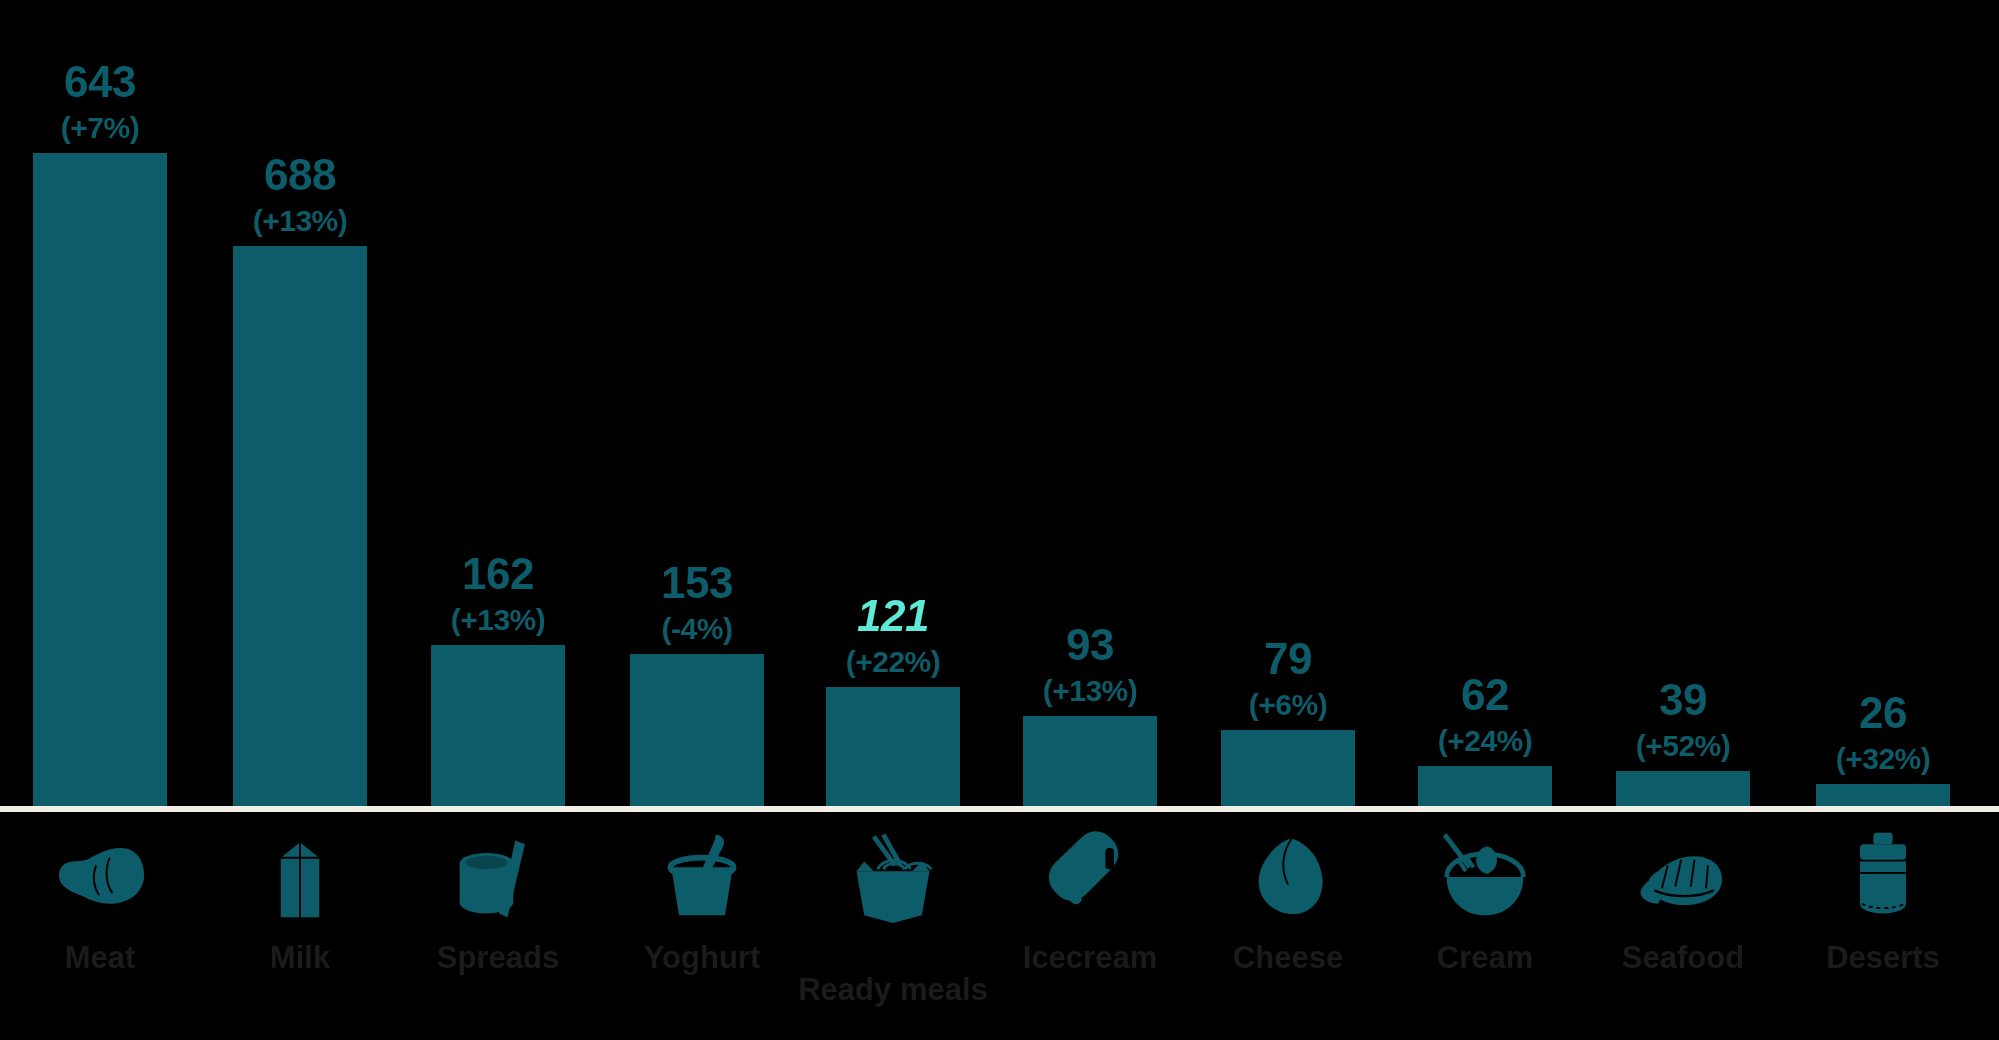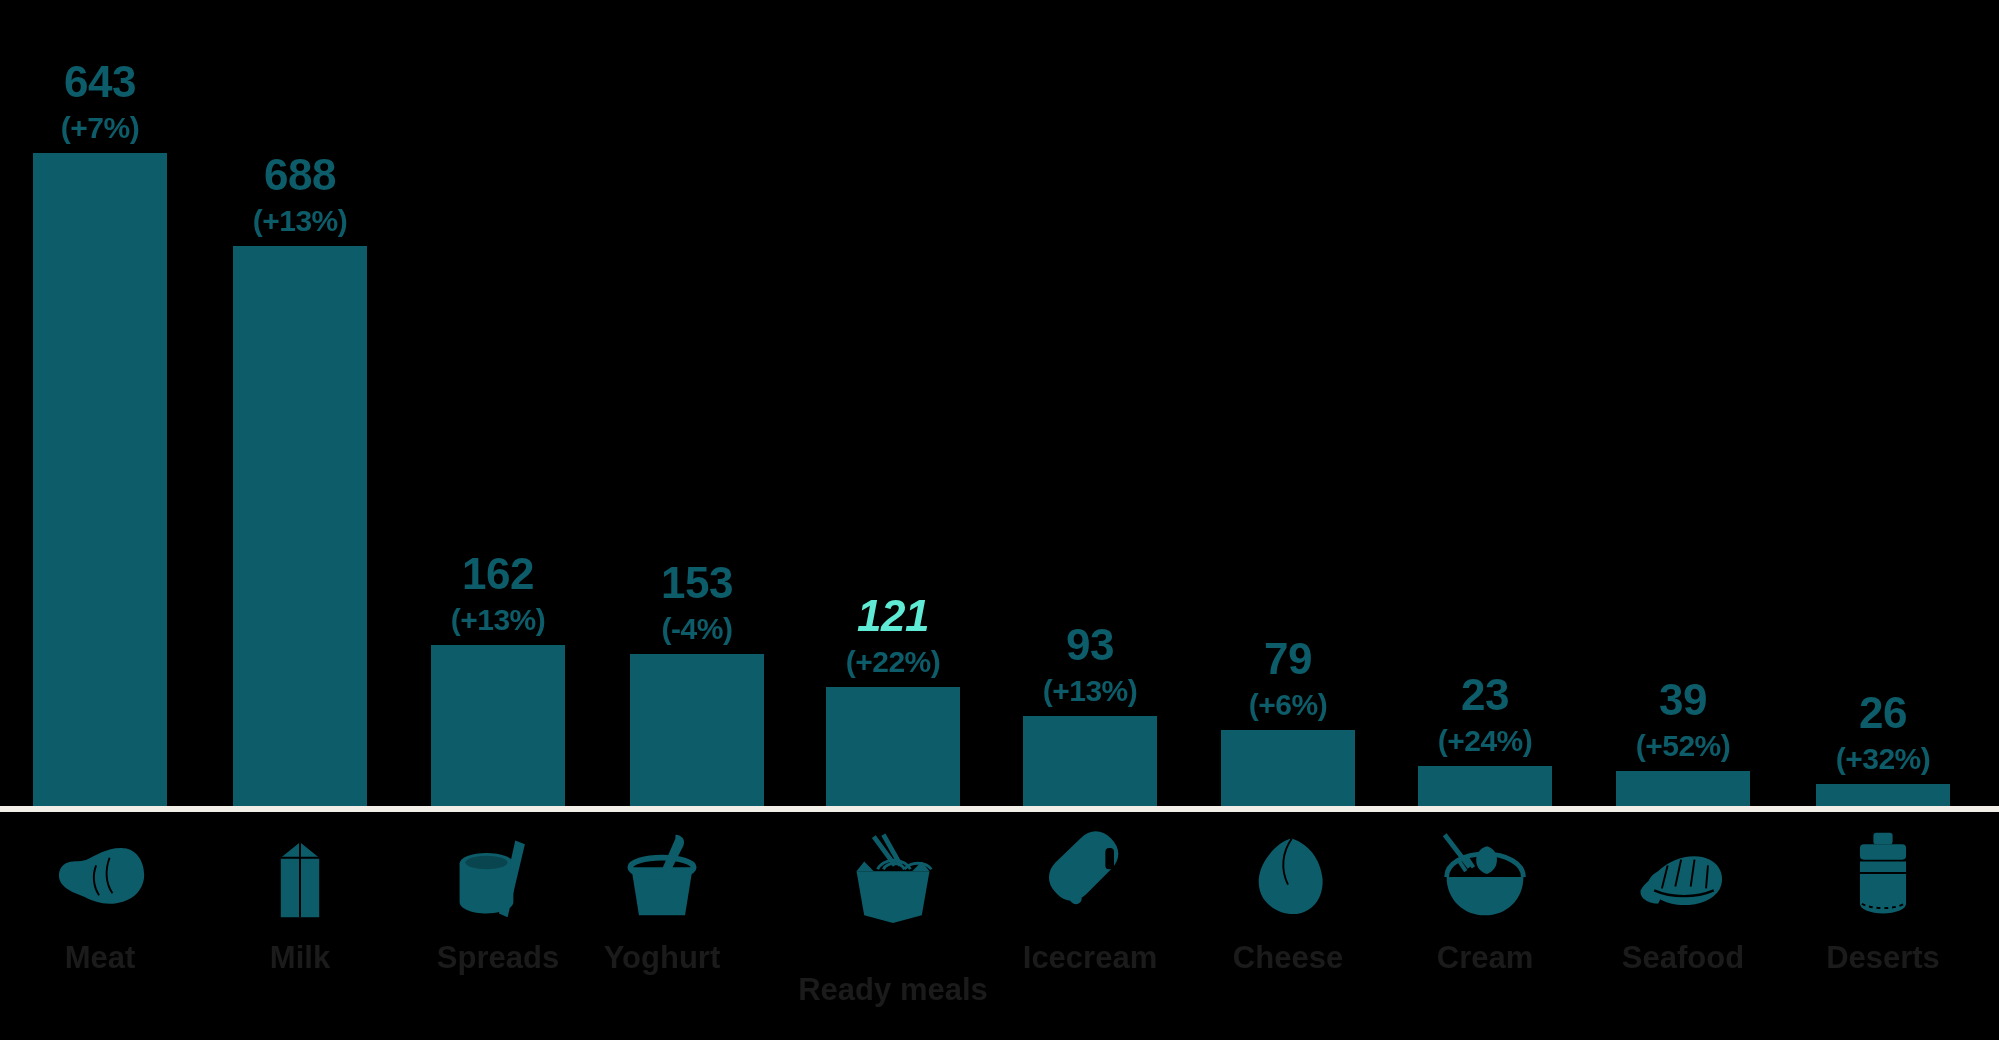--- a/index.html
+++ b/index.html
@@ -84,21 +84,21 @@
       </div>
       <div class="bar-col" style="left: 1221px; width: 134px;">
         <div class="val-wrap">
           <div class="val-main" style="color: rgb(13, 92, 105);">79</div>
           <div class="val-pct" style="color: rgb(13, 92, 105);">(+6%)</div>
         </div>
         <div class="bar" title="Cheese 79 (+6%)" style="height: 81px; background: rgb(13, 92, 105);"></div>
       </div>
       <div class="bar-col" style="left: 1418px; width: 134px;">
         <div class="val-wrap">
-          <div class="val-main" style="color: rgb(13, 92, 105);">23</div>
+          <div class="val-main" style="color: rgb(13, 92, 105);">62</div>
           <div class="val-pct" style="color: rgb(13, 92, 105);">(+24%)</div>
         </div>
         <div class="bar" title="Cream 44 (+24%)" style="height: 45px; background: rgb(13, 92, 105);"></div>
       </div>
       <div class="bar-col" style="left: 1616px; width: 134px;">
         <div class="val-wrap">
           <div class="val-main" style="color: rgb(13, 92, 105); margin-top: 16px;">39</div>
           <div class="val-pct" style="color: rgb(13, 92, 105);">(+52%)</div>
         </div>
         <div class="bar" title="Seafood 39 (+52%)" style="height: 40px; background: rgb(13, 92, 105);"></div>
@@ -137,21 +137,21 @@
         <div class="icon-box">
           <svg xmlns="http://www.w3.org/2000/svg" viewBox="0 0 100 100" width="96" height="96">
             <ellipse fill="#0d5c69" cx="38" cy="38" rx="28" ry="11"></ellipse>
             <path fill="#0d5c69" d="M10 38v40c0 7 13 12 28 12s28-5 28-12V38z"></path>
             <path fill="#0d5c69" d="M68 14l10 4-18 76-9-4z"></path>
             <ellipse fill="#000" cx="38" cy="37" rx="22" ry="7" opacity="0.25"></ellipse>
           </svg>
         </div>
         <div class="cat-label" style="color: rgb(27, 27, 27);">Spreads</div>
       </div>
-      <div class="axis-col" style="left: 552px; width: 220px;">
+      <div class="axis-col" style="left: 592px; width: 220px;">
         <div class="icon-box">
           <svg xmlns="http://www.w3.org/2000/svg" viewBox="0 0 100 100" width="96" height="96">
             <path fill="#0d5c69" d="M18 42h64l-8 50H26z"></path>
             <ellipse fill="none" stroke="#0d5c69" stroke-width="6" cx="50" cy="42" rx="33" ry="10"></ellipse>
             <path fill="#0d5c69" d="M64 8c7 0 11 6 8 12L58 48l-8-4L64 12z"></path>
           </svg>
         </div>
         <div class="cat-label" style="color: rgb(27, 27, 27);">Yoghurt</div>
       </div>
       <div class="axis-col" style="left: 783px; width: 220px; gap: 32px;">

